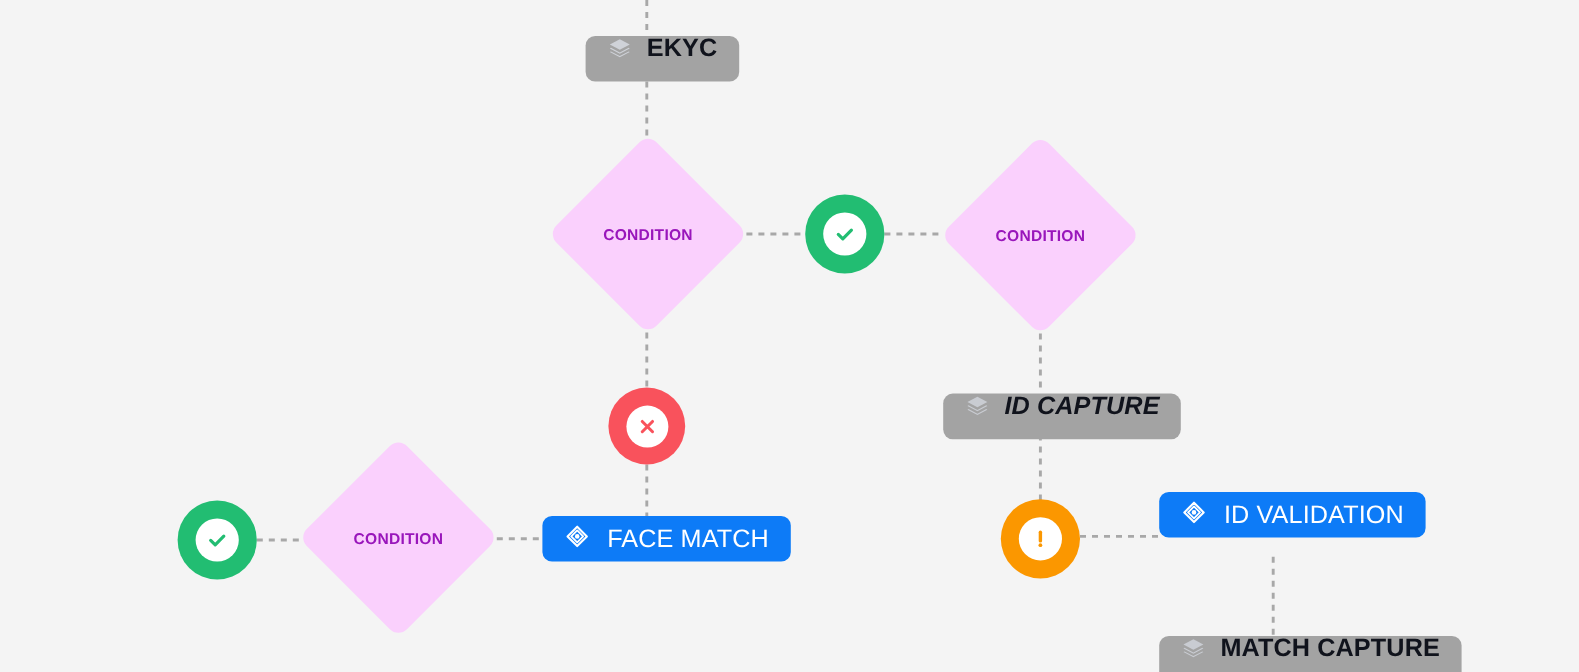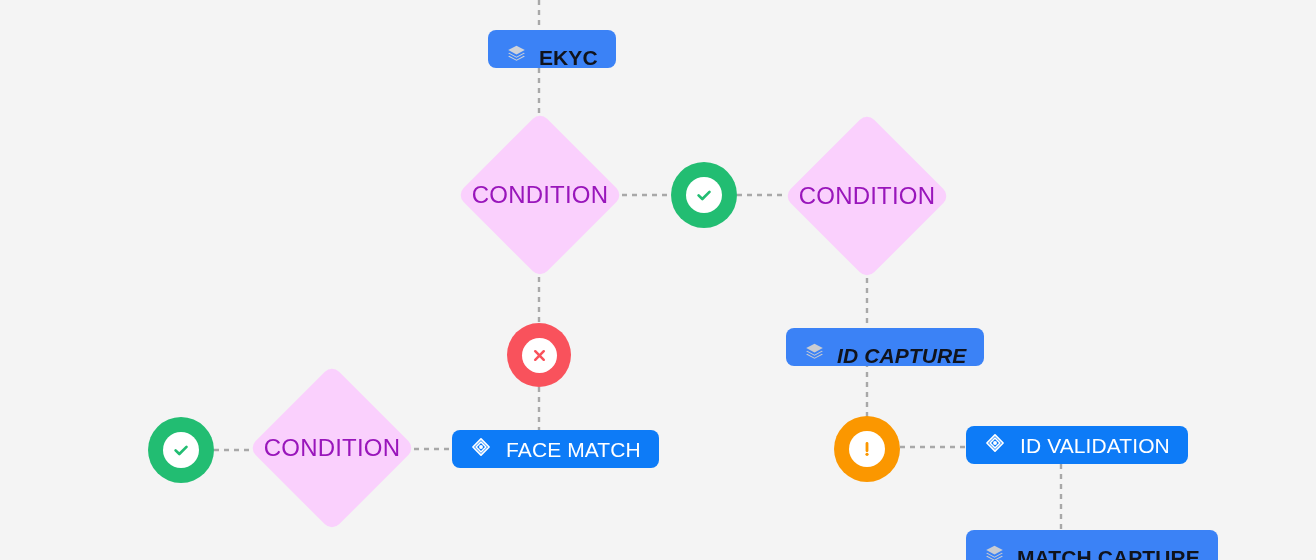--- a/index.html
+++ b/index.html
@@ -29,23 +29,23 @@
 
   
   .node {
     position: absolute;
     box-sizing: border-box;
   }
 
   
   .chip {
     display: flex;
-    align-items: flex-end;
+    align-items: flex-start;
     gap: 12px;
-    background: #3b82f6;
+    background: #a3a3a3;
     border-radius: 8px;
     padding: 0 18px;
     height: 38px;
     white-space: nowrap;
   }
   .chip .chip-label {
     font-size: 21px;
     font-weight: 700;
     color: #10131c;
     letter-spacing: 0.1px;
@@ -86,22 +86,22 @@
     width: 118px;
     height: 118px;
     margin-left: -59px;
     margin-top: -59px;
     background: #fad0fd;
     border-radius: 10px;
     transform: rotate(45deg);
   }
   .diamond-label {
     position: relative;
-    font-size: 24px;
-    font-weight: 400;
+    font-size: 13px;
+    font-weight: 700;
     color: #9916bb;
     letter-spacing: 0.2px;
     white-space: nowrap;
     line-height: 1;
   }
 
   
   .badge {
     position: absolute;
     border-radius: 50%;
@@ -239,21 +239,21 @@
     <span class="facet-icon">
       <svg width="22" height="22" viewBox="0 0 24 24" fill="none">
         <path d="M12 3.2 L20.8 12 L12 20.8 L3.2 12 Z" stroke="#ffffff" stroke-width="1.9" stroke-linejoin="round" fill="none"></path>
         <path d="M12 6.6 L17.4 12 L12 17.4 L6.6 12 Z" stroke="#ffffff" stroke-width="1.7" stroke-linejoin="round" fill="none"></path>
         <circle cx="12" cy="12" r="2.1" fill="#ffffff"></circle>
       </svg>
     </span>
     <span class="btn-label">FACE MATCH</span>
   </div>
 
-  <div class="node bluebtn" style="left:966px; top:426px;justify-content:flex-end;">
+  <div class="node bluebtn" style="left:966px; top:410px;justify-content:flex-end;">
     <span class="facet-icon">
       <svg width="22" height="22" viewBox="0 0 24 24" fill="none">
         <path d="M12 3.2 L20.8 12 L12 20.8 L3.2 12 Z" stroke="#ffffff" stroke-width="1.9" stroke-linejoin="round" fill="none"></path>
         <path d="M12 6.6 L17.4 12 L12 17.4 L6.6 12 Z" stroke="#ffffff" stroke-width="1.7" stroke-linejoin="round" fill="none"></path>
         <circle cx="12" cy="12" r="2.1" fill="#ffffff"></circle>
       </svg>
     </span>
     <span class="btn-label">ID VALIDATION</span>
   </div>
 

